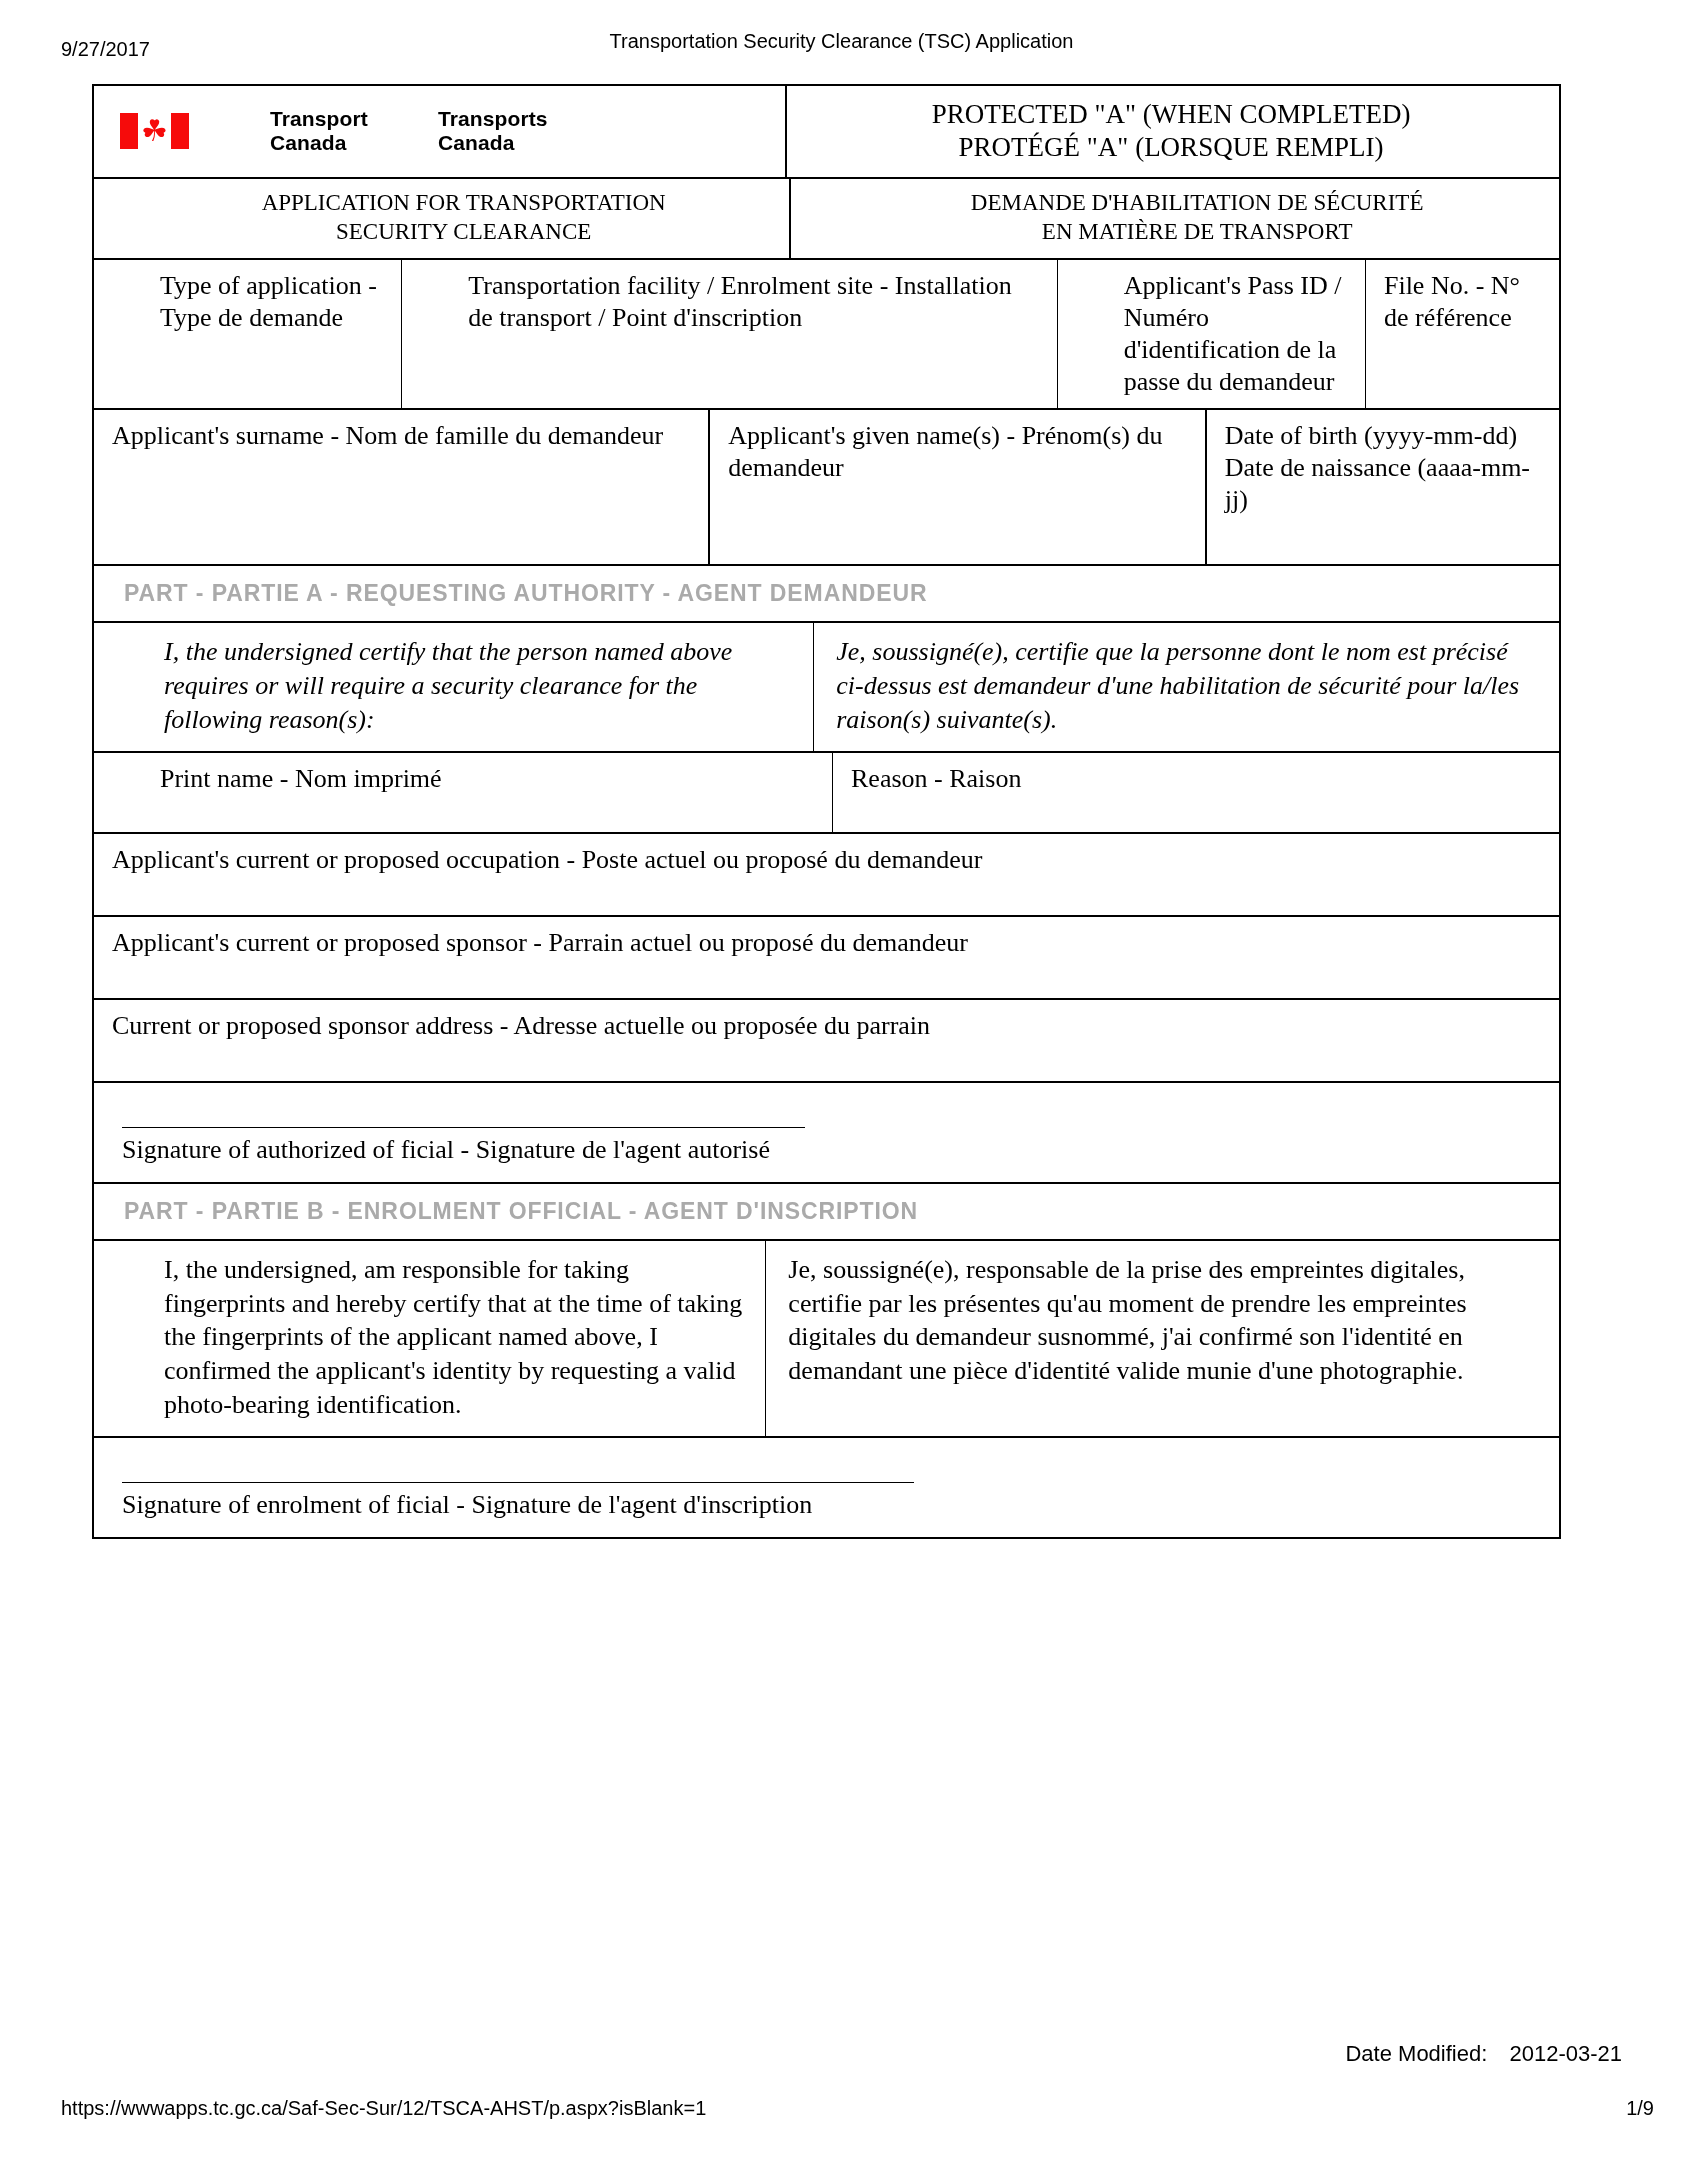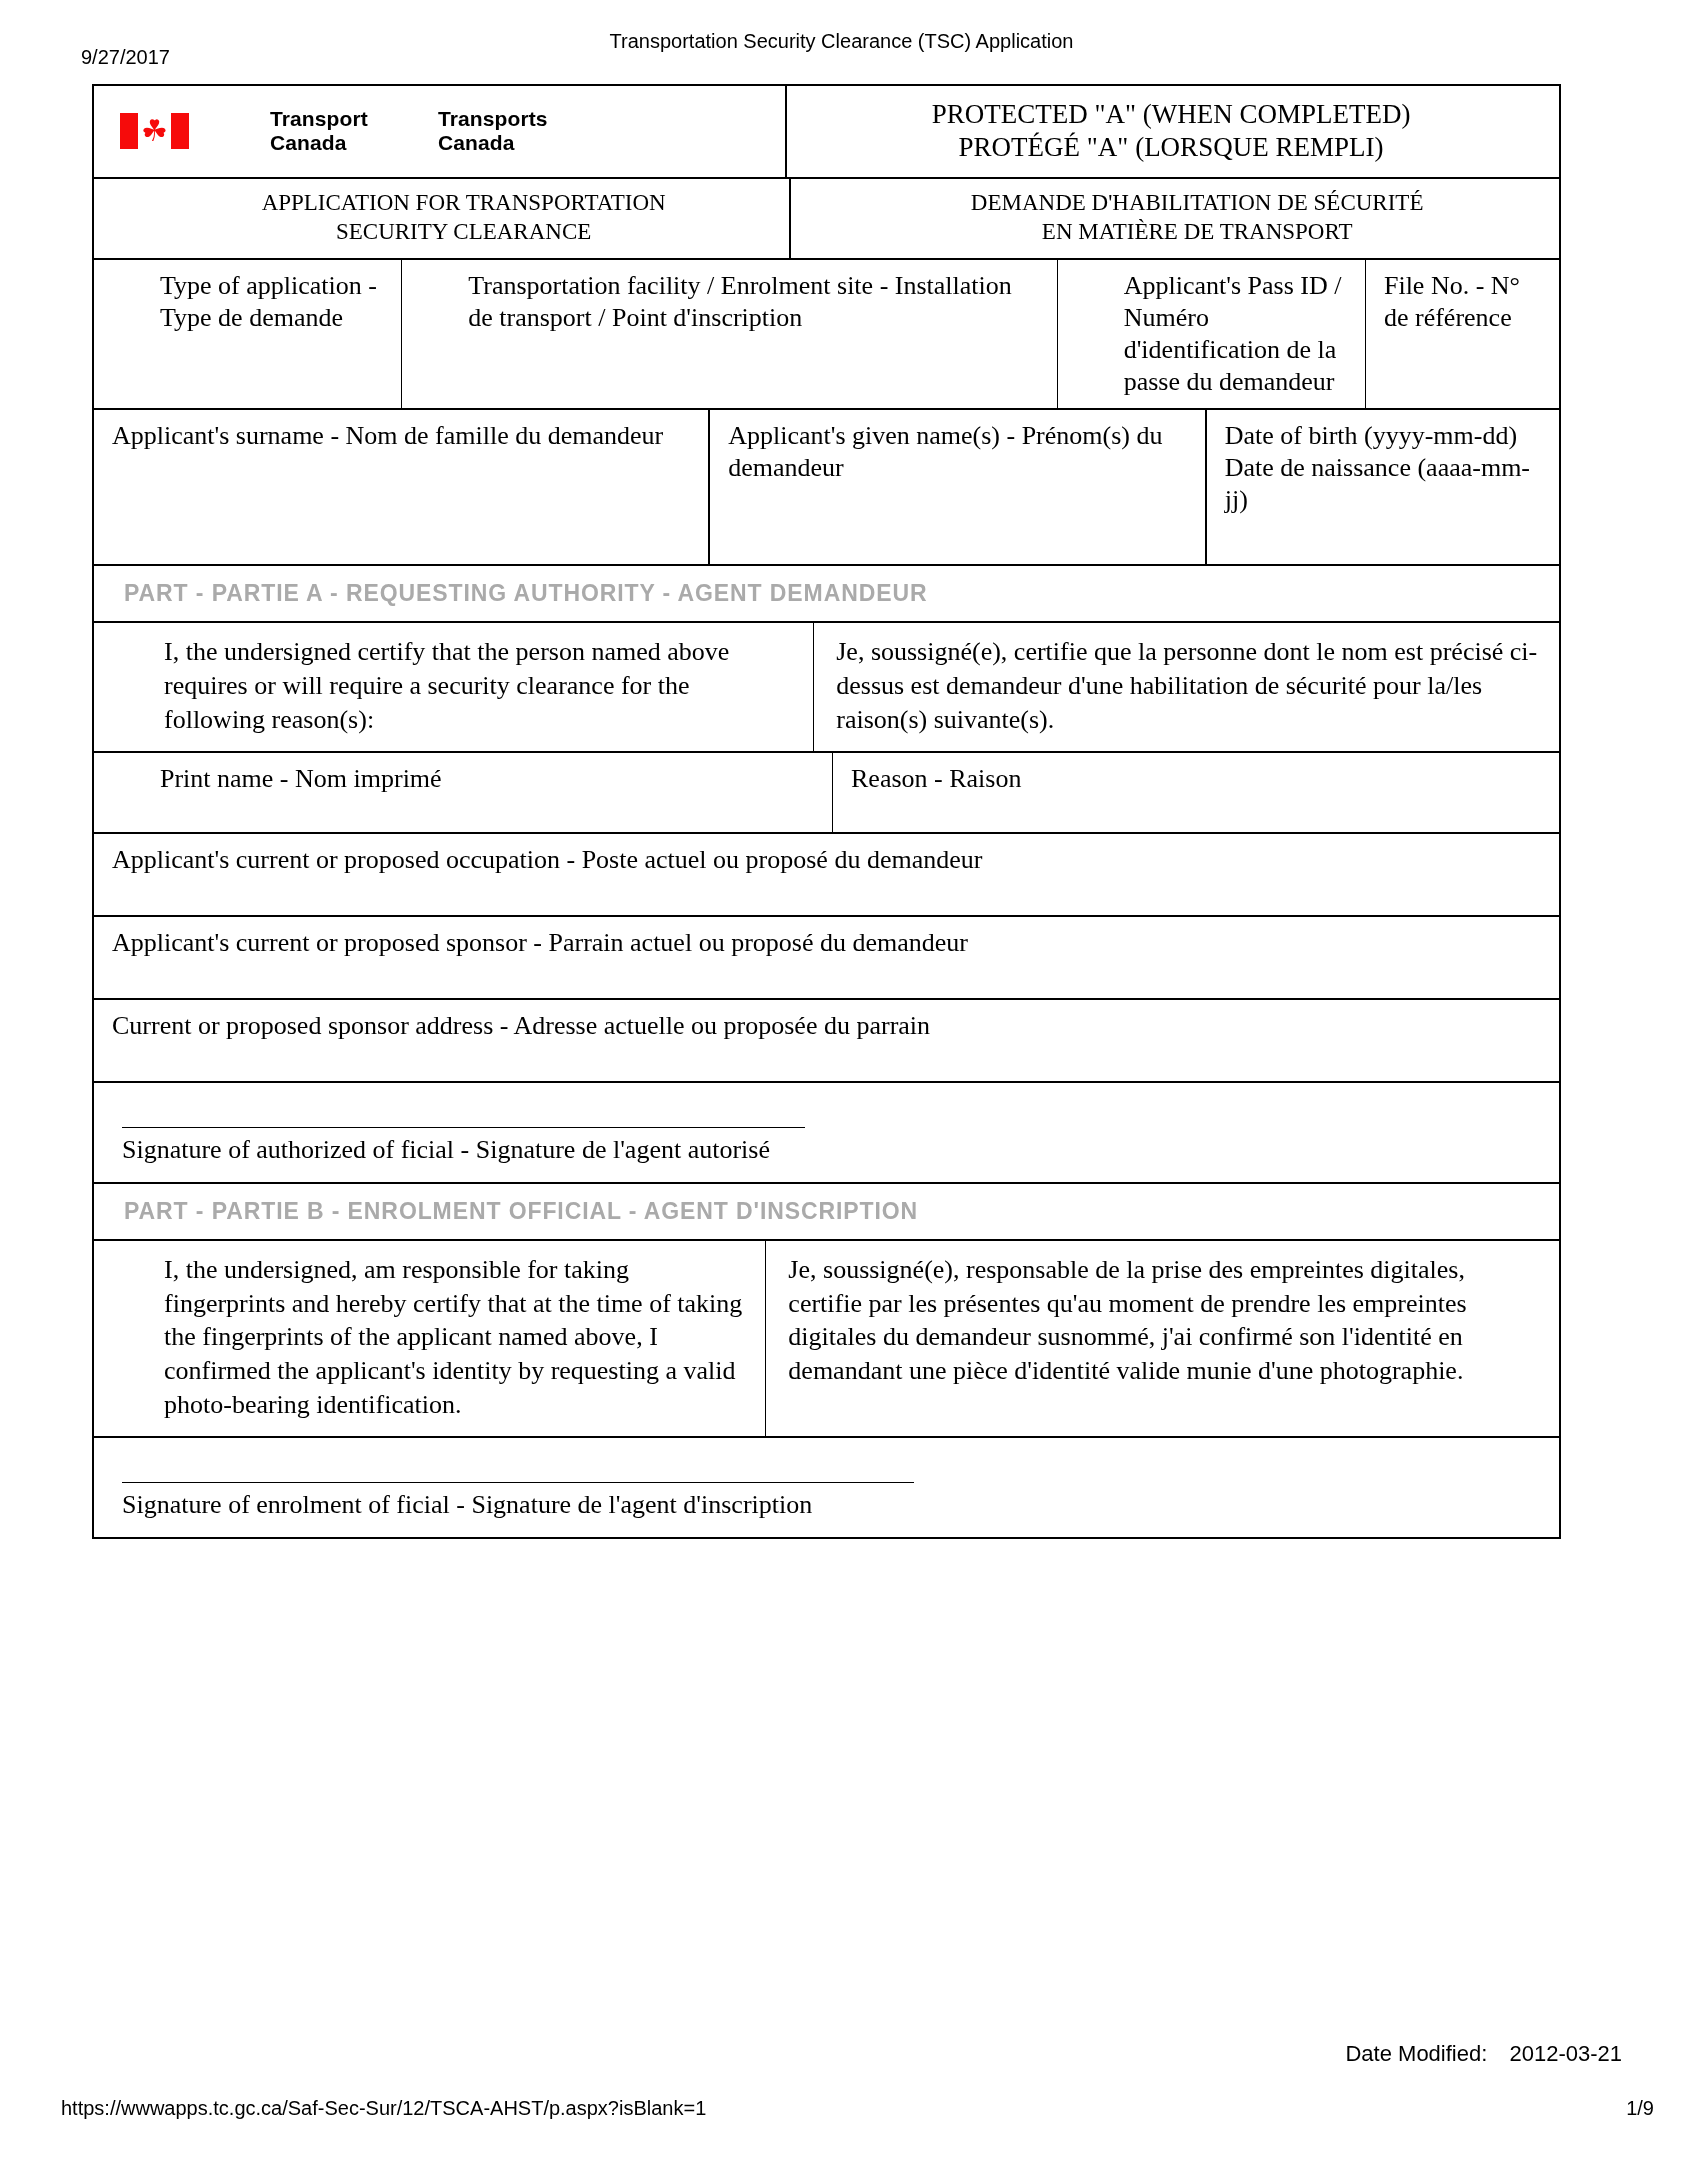--- a/index.html
+++ b/index.html
@@ -23,23 +23,22 @@
     left: 0;
     width: 1683px;
     height: 30px;
     font-family: "Liberation Sans", sans-serif;
     font-size: 20px;
     color: #000;
   }
   .print-header .ph-left {
     position: absolute;
     left: 61px;
-    top: 16px;
-    white-space: nowrap;
-    margin-left: 20px;
+    top: 8px;
+    white-space: nowrap;
   }
   .print-header .ph-center {
     position: absolute;
     left: 0;
     top: 0;
     width: 1683px;
     text-align: center;
     white-space: nowrap;
   }
   .print-footer {
@@ -187,20 +186,21 @@
     line-height: 1.2;
   }
 
   
   .cert-row .c-en { width: 693px; }
   .cert-row .c-fr { width: 768px; }
   .cert-row .cell {
     padding: 12px 20px 14px 22px;
     font-size: 26px;
     line-height: 1.30;
+    font-style: italic;
   }
 
   
   .r-name { height: 81px; }
   .r-name .c1 { width: 691px; }
   .r-name .c2 { width: 630px; }
 
   
   .r-wide { height: 83px; }
   .r-wide .cell { width: 1461px; }

